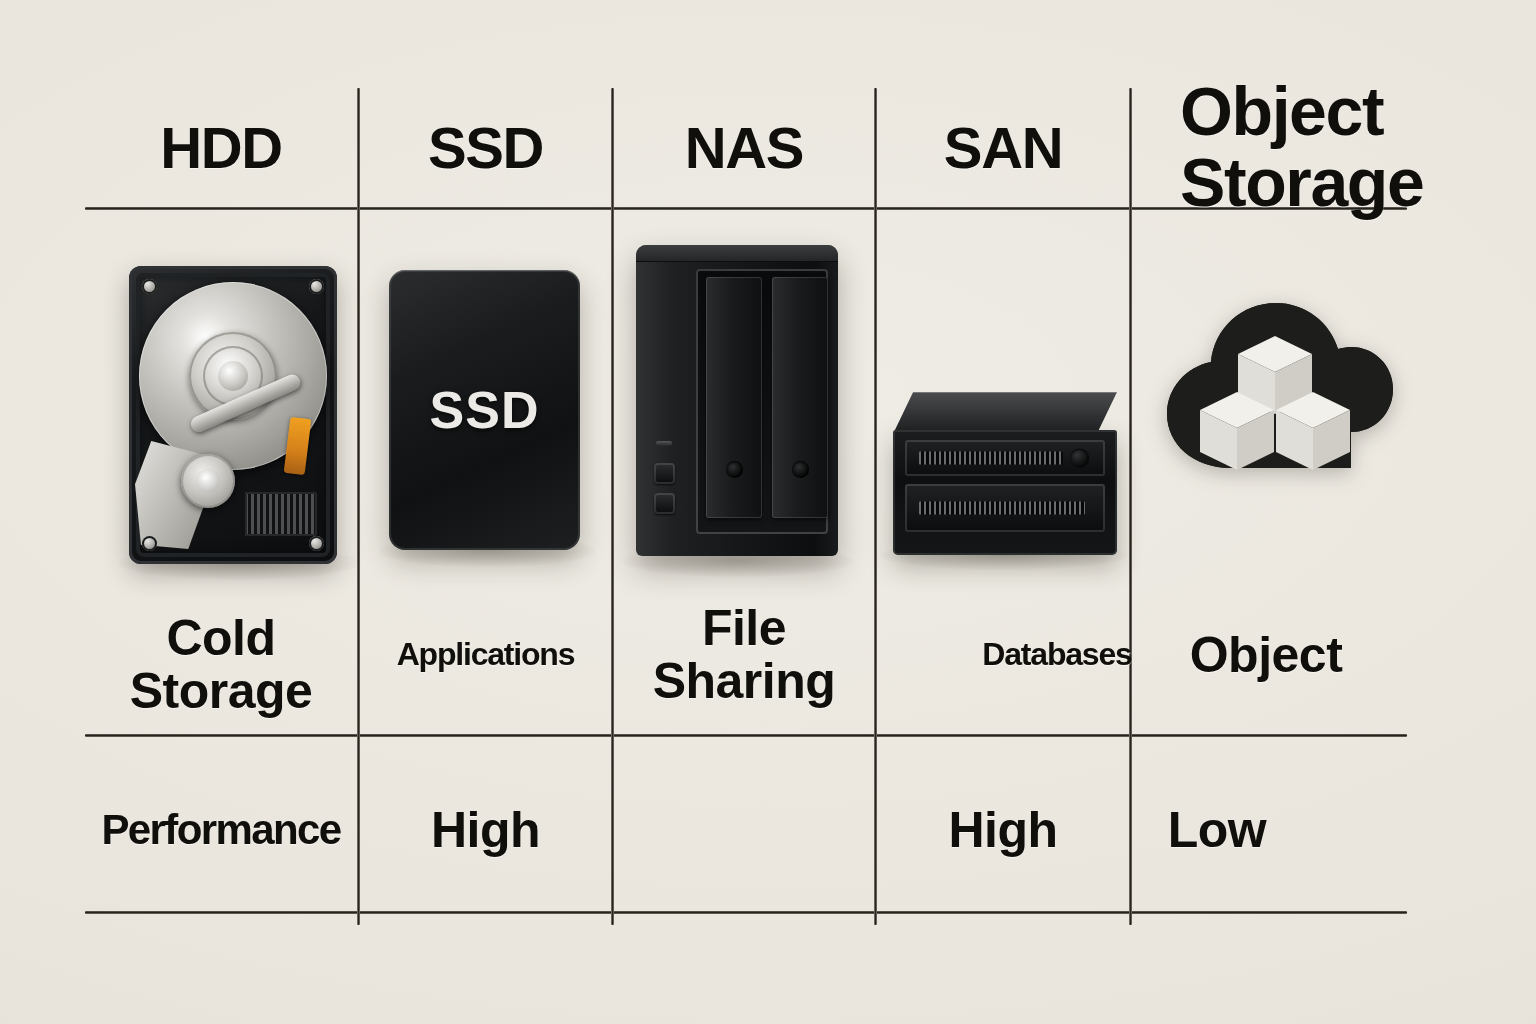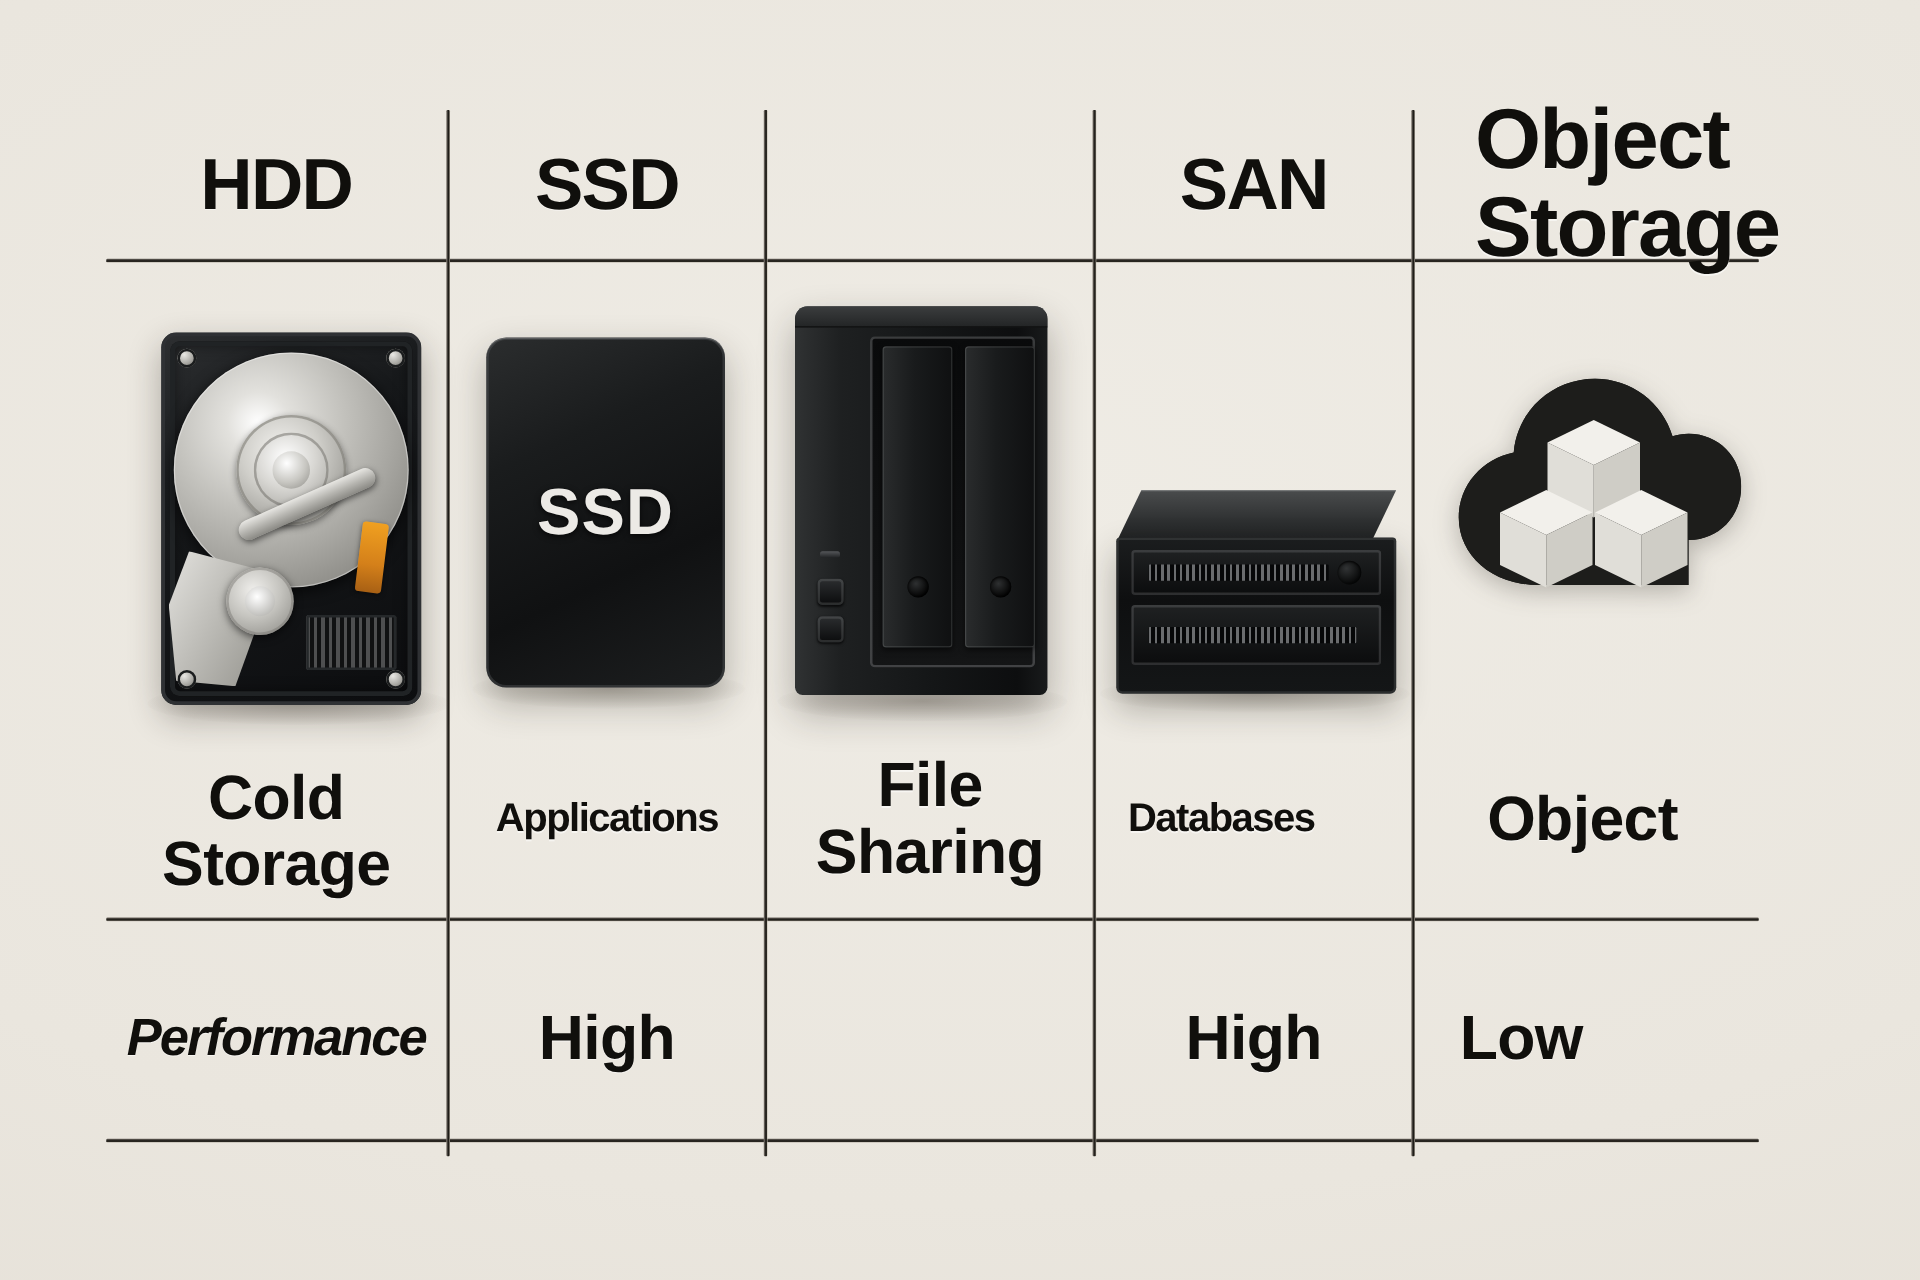--- a/index.html
+++ b/index.html
@@ -43,21 +43,21 @@
     letter-spacing: -0.5px;
     font-weight: 700;
     text-shadow: 0 1px 0 rgba(255,255,255,0.55);
     white-space: pre-line;
   }
   .hdr { font-size: 58px; letter-spacing: -1.4px; }
   .hdr.two-line { font-size: 68px; line-height: 1.04; }
   .mid { font-size: 50px; }
   .mid.small { font-size: 32px; letter-spacing: -1.2px; }
   .bot { font-size: 50px; }
-  .bot.small { font-size: 42px; letter-spacing: -1.6px; font-style: italic; }
+  .bot.small { font-size: 42px; letter-spacing: -1.6px; }
 
   
   .device { position: absolute; }
 
   
   .hdd-body {
     position: absolute;
     inset: 0;
     background: linear-gradient(150deg, #2d2f31 0%, #17191b 35%, #0c0d0f 100%);
     border-radius: 12px;
@@ -301,20 +301,21 @@
   <div class="hrule" style="left:85px; top:734px; width:1322px;"></div>
   <div class="hrule" style="left:85px; top:911px; width:1322px;"></div>
 
   <div class="vrule" style="left:357px; top:88px; height:837px;"></div>
   <div class="vrule" style="left:611px; top:88px; height:837px;"></div>
   <div class="vrule" style="left:874px; top:88px; height:837px;"></div>
   <div class="vrule" style="left:1129px; top:88px; height:837px;"></div>
 
   <div class="cell hdr" style="left:85px; top:88px; width:272px; height:119px;">HDD</div>
   <div class="cell hdr" style="left:360px; top:88px; width:251px; height:119px;">SSD</div>
+  <div class="cell hdr" style="left:614px; top:88px; width:260px; height:119px;">NAS</div>
   <div class="cell hdr" style="left:877px; top:88px; width:252px; height:119px;">SAN</div>
   <div class="cell hdr two-line" style="left:1180px; top:84px; width:250px; height:126px; justify-content:flex-start; text-align:left;">Object
 Storage</div>
 
   <div class="shadow" style="left:118px; top:546px; width:242px; height:34px;"></div>
   <div class="device" style="left:129px; top:266px; width:208px; height:298px;">
     <div class="hdd-body">
       <div class="hdd-rim"></div>
       <div class="hdd-platter"></div>
       <div class="hdd-hub-out"></div>
@@ -388,21 +389,21 @@
       <polygon points="119,114 156,132 156,174 119,156" fill="#e0ded8"></polygon>
       <polygon points="193,114 193,156 156,174 156,132" fill="#cfcdc6"></polygon>
     </svg>
   </div>
 
   <div class="cell mid" style="left:85px; top:600px; width:272px; height:130px;">Cold
 Storage</div>
   <div class="cell mid small" style="left:360px; top:590px; width:251px; height:130px;">Applications</div>
   <div class="cell mid" style="left:614px; top:590px; width:260px; height:130px;">File
 Sharing</div>
-  <div class="cell mid small" style="left:825px; top:590px; width:304px; height:130px;">Databases</div>
+  <div class="cell mid small" style="left:905px; top:590px; width:304px; height:130px;">Databases</div>
   <div class="cell mid" style="left:1140px; top:590px; width:252px; height:130px;">Object</div>
 
   <div class="cell bot small" style="left:85px; top:765px; width:272px; height:130px;">Performance</div>
   <div class="cell bot" style="left:360px; top:765px; width:251px; height:130px;">High</div>
   <div class="cell bot" style="left:877px; top:765px; width:252px; height:130px;">High</div>
   <div class="cell bot" style="left:1091px; top:765px; width:252px; height:130px;">Low</div>
 
 </div>
 
 </body></html>

